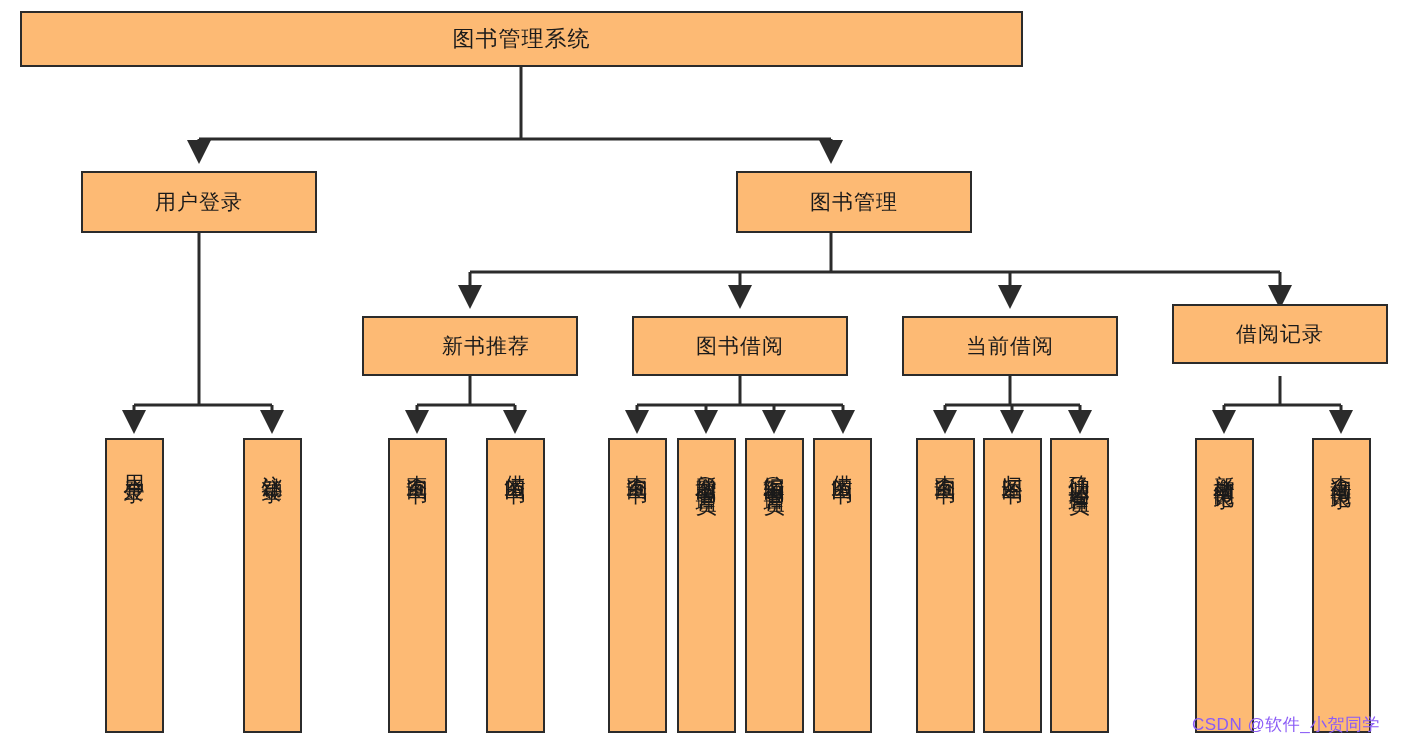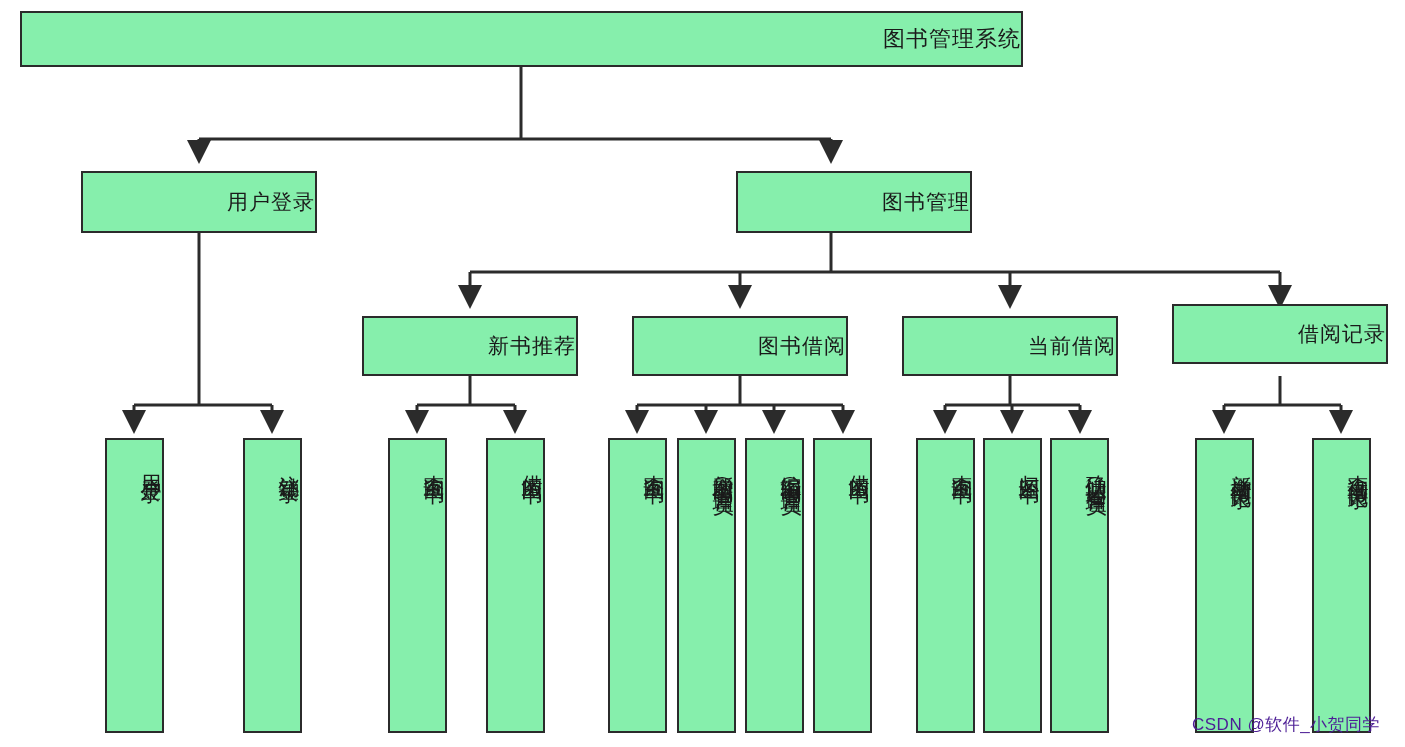--- a/index.html
+++ b/index.html
@@ -19,25 +19,25 @@
     position: absolute;
     left: 0;
     top: 0;
     width: 1405px;
     height: 747px;
     pointer-events: none;
   }
   .node {
     position: absolute;
     box-sizing: border-box;
-    background: #86efac;
+    background: #fdba74;
     border: 2px solid #2b2b2b;
     display: flex;
     align-items: center;
-    justify-content: flex-end;
+    justify-content: center;
     z-index: 2;
   }
   .node .label {
     color: #1a1a1a;
     letter-spacing: 1px;
     line-height: 1.18;
     white-space: pre;
   }
   .node.horiz .label {
     font-size: 21px;
@@ -54,21 +54,21 @@
     text-orientation: upright;
     font-size: 21px;
     letter-spacing: 3px;
     line-height: 1;
   }
   #watermark {
     position: absolute;
     left: 1192px;
     top: 713px;
     font-size: 17px;
-    color: #4c1d95;
+    color: #8b5cf6;
     letter-spacing: 0.5px;
     z-index: 5;
     white-space: pre;
   }
 </style>
 </head>
 <body>
 
 <div id="canvas">
 

